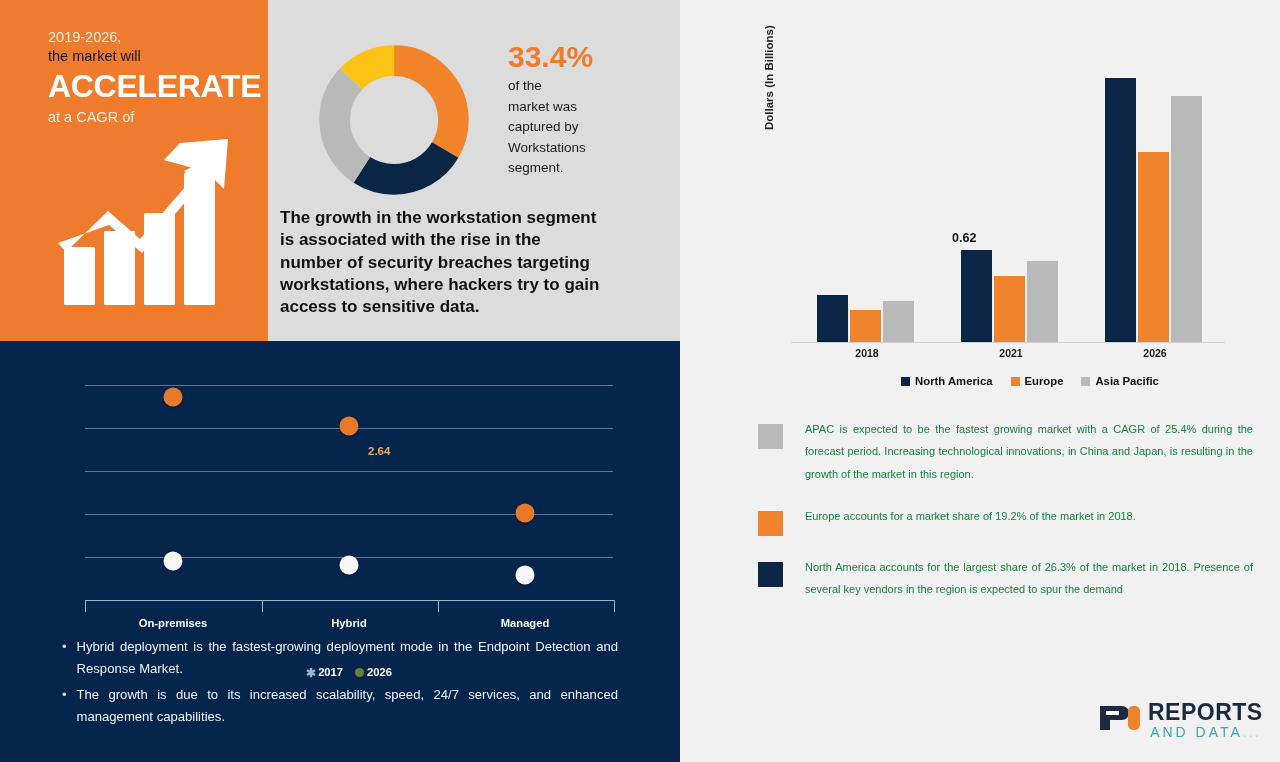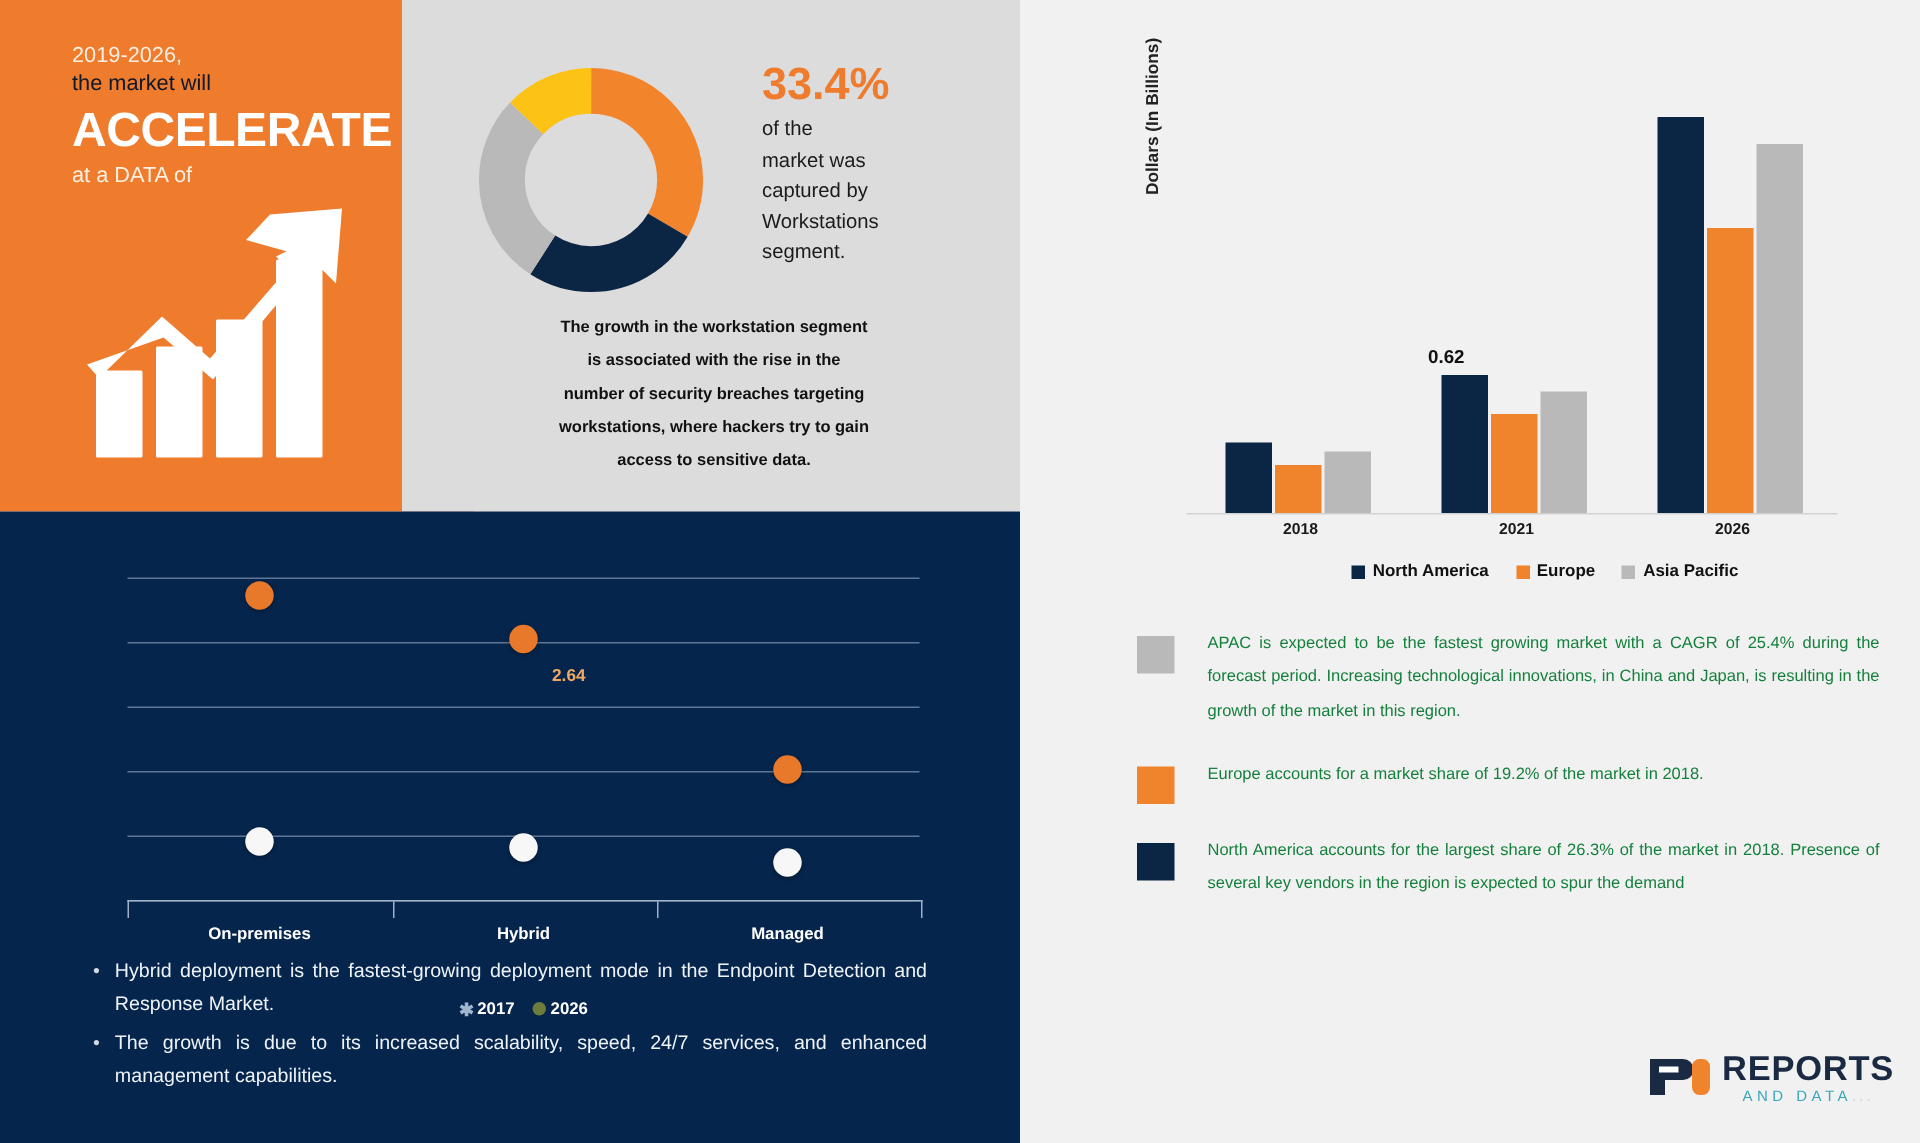--- a/index.html
+++ b/index.html
@@ -27,21 +27,21 @@
   .panel-grey{
     position:absolute;left:268px;top:0;width:412px;height:341px;
     background:#dcdcdc;
   }
   .donut{position:absolute;left:36px;top:30px;width:180px;height:180px;}
   .stat-col{position:absolute;left:240px;top:42px;width:160px;}
   .stat-pct{font-size:30px;font-weight:bold;color:#ef7b2c;line-height:30px;}
   .stat-txt{font-size:13.5px;line-height:20.5px;color:#1b1b1b;margin-top:4px;}
   .grey-note{
     position:absolute;left:12px;top:207px;width:392px;
-    font-size:11px;line-height:22.3px;font-weight:bold;color:#111;text-align:center;
+    font-size:17px;line-height:22.3px;font-weight:bold;color:#111;
   }
 
   .panel-navy{
     position:absolute;left:0;top:341px;width:680px;height:421px;
     background:#06254c;
   }
 
   
   .dotplot{position:absolute;left:85px;top:44px;width:528px;height:216px;}
   .dp-grid{position:absolute;left:0;right:0;height:1px;background:#7d93ae;opacity:.75;}
@@ -86,34 +86,34 @@
 
   .notes{position:absolute;left:758px;top:418px;width:495px;}
   .note{display:flex;gap:22px;margin-bottom:20px;}
   .note-sw{width:25px;height:25px;flex:0 0 25px;margin-top:6px;}
   .note-txt{flex:1;font-size:11px;line-height:22.3px;color:#15803d;text-align:justify;}
 
   .logo{position:absolute;left:1098px;top:700px;width:172px;height:46px;text-align:center;}
   .logo-mark{position:absolute;left:0;top:4px;width:44px;height:28px;}
   .logo-text{position:absolute;left:50px;top:0;}
   .logo-main{font-size:23px;font-weight:bold;color:#1b2a43;letter-spacing:.5px;line-height:25px;}
-  .logo-sub{font-size:10px;letter-spacing:3px;color:#3aa6b9;line-height:12px;margin-top:1px;}
+  .logo-sub{font-size:14px;letter-spacing:3px;color:#3aa6b9;line-height:12px;margin-top:1px;}
   .logo-dots{color:#cfcfcf;letter-spacing:2px;}
 </style>
 </head>
 <body>
 
 <div id="page">
 
   <div class="panel-orange">
     <div class="cagr-wrap">
       <div class="cagr-l1">2019-2026,</div>
       <div class="cagr-l2">the market will</div>
       <div class="cagr-big">ACCELERATE</div>
-      <div class="cagr-l3">at a DATA of</div>
+      <div class="cagr-l3">at a CAGR of</div>
     </div>
     <div class="growth-icon">
       <svg viewBox="0 0 190 180" width="190" height="180">
         <g fill="#ffffff">
           <rect x="12" y="112" width="31" height="58" rx="1"></rect>
           <rect x="52" y="96" width="31" height="74" rx="1"></rect>
           <rect x="92" y="78" width="31" height="92" rx="1"></rect>
           <rect x="132" y="38" width="31" height="132" rx="1"></rect>
           <path d="M6 108 L14 117 L56 76 L88 104 L140 44 L132 36 L160 22 L154 60 L146 52 L90 118 L57 90 Z"></path>
           <path d="M128 8 L176 4 L172 54 L155 37 L112 25 Z"></path>

